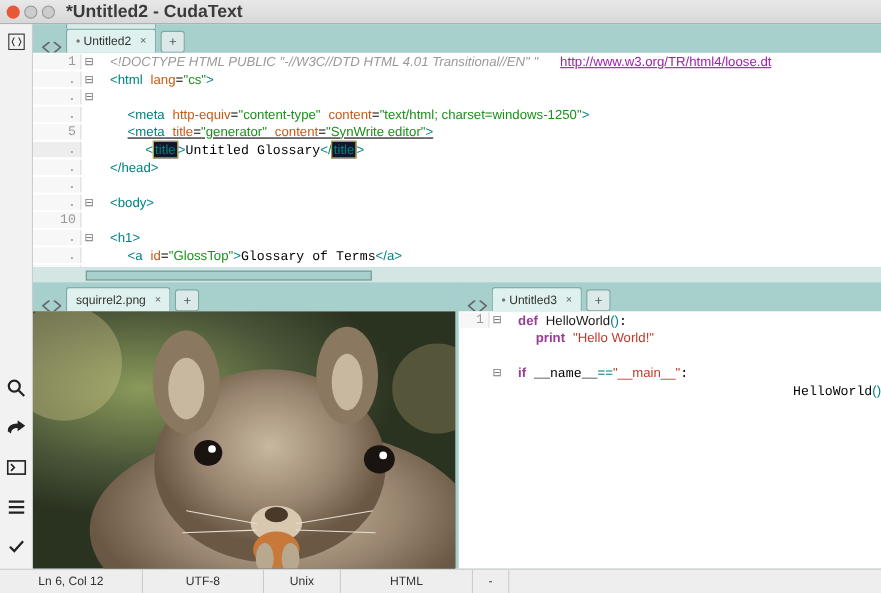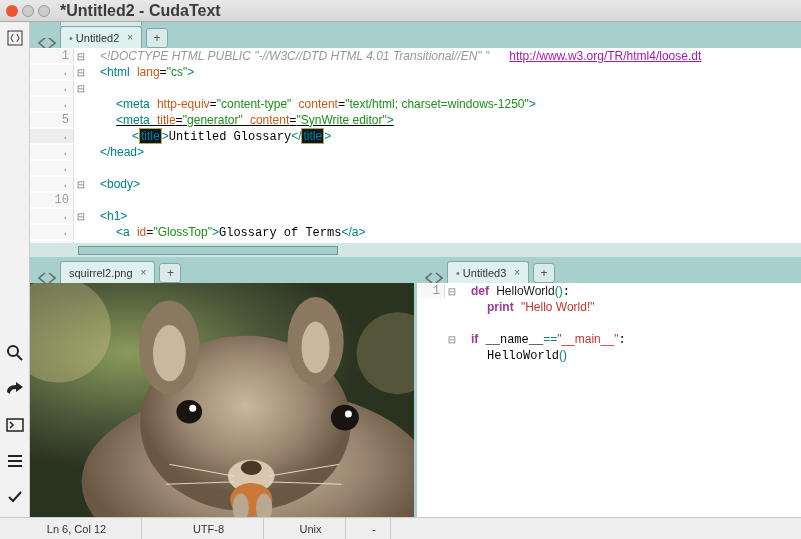--- a/index.html
+++ b/index.html
@@ -30,21 +30,21 @@
 .edrow .code { flex:1; font-family:'Courier New',monospace; font-size:12px; padding-left:4px; white-space:pre; }
 .editor-top { height:235px; display:flex; flex-direction:column; }
 .editor-body { flex:1; overflow:hidden; background:#fff; }
 .hscroll { height:14px; background:#d4e6e4; display:flex; align-items:center; }
 .hscroll .thumb { height:9px; background:#a7d0cd; border:1px solid #6e9894; width:260px; margin-left:48px; }
 .split { display:flex; flex:1; background:#a7d0cd; }
 .pane { flex:1; display:flex; flex-direction:column; }
 .pane-left { border-right:3px solid #a7d0cd; }
 .imgpane { flex:1; background:#888; position:relative; overflow:hidden; }
 .statusbar { height:22px; background:#eee; border-top:1px solid #ccc; display:flex; align-items:center; font-size:11px; color:#333; }
-.statcell { padding:0 16px; border-right:1px solid #ccc; height:100%; display:flex; align-items:center;margin-left:12px; }
+.statcell { padding:0 16px; border-right:1px solid #ccc; height:100%; display:flex; align-items:center; }
 .tag { color:#008080; }
 .attr { color:#c75a16;text-align:right; }
 .str { color:#1a8f1a; }
 .kw { color:#9b3b95; font-weight:bold; }
 .cmt { color:#999; font-style:italic; }
 .lnk { color:#a21caf; text-decoration:underline;margin-left:20px; }
 .pystr { color:#c0392b; }
 .pyn { color:#1a1a1a; }
 .hlbox { background:#0f172a; border:1px solid #b5a94d; padding:0 1px; }
 svg { display:block; }
@@ -303,26 +303,27 @@
             <div class="edrow">
               <div class="gutter" style="width: 28px;"></div>
               <div class="fold">⊟</div>
               <div class="mk"></div>
               <div class="code" style="padding-left: 4px;"><span class="kw">if</span> __name__<span class="tag">==</span><span class="pystr">"__main__"</span>:</div>
             </div>
             <div class="edrow">
               <div class="gutter" style="width: 28px;"></div>
               <div class="fold"></div>
               <div class="mk"></div>
-              <div class="code" style="padding-left: 20px;">HelloWorld<span class="tag">()</span></div>
+              <div class="code" style="padding-left: 20px; text-align: right;">HelloWorld<span class="tag">()</span></div>
             </div>
           </div>
       </div>
     </div>
   </div>
 </div>
 
 <div class="statusbar">
   <div class="statcell" style="width:130px;justify-content:center">Ln 6, Col 12</div>
   <div class="statcell" style="width:110px;justify-content:center">UTF-8</div>
   <div class="statcell" style="width:70px;justify-content:center">Unix</div>
+  <div class="statcell" style="width:120px;justify-content:center">HTML</div>
   <div class="statcell" style="width:24px;justify-content:center">-</div>
 </div>
 
 </body></html>

